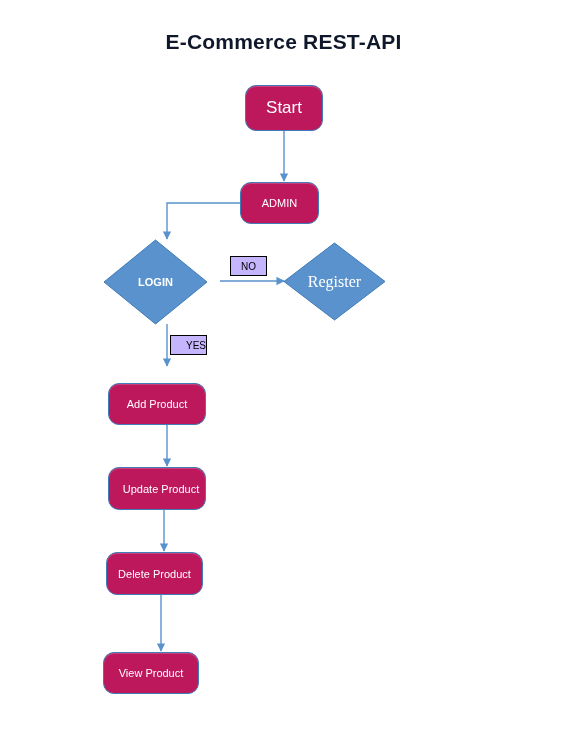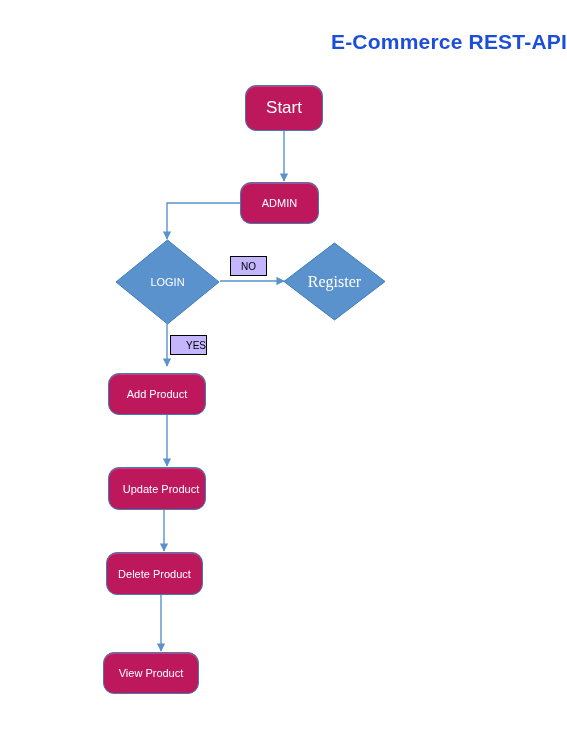--- a/index.html
+++ b/index.html
@@ -15,25 +15,25 @@
     width: 567px;
     height: 732px;
     background: #ffffff;
     overflow: hidden;
   }
   #title {
     position: absolute;
     left: 0;
     top: 30px;
     width: 567px;
-    text-align: right;
+    text-align: center;
     font-family: "Liberation Sans", sans-serif;
     font-size: 21px;
     font-weight: bold;
-    color: #1d4ed8;
+    color: #0f172a;
     letter-spacing: 0.2px;
   }
   svg#wires {
     position: absolute;
     left: 0;
     top: 0;
     width: 567px;
     height: 732px;
   }
   .node {
@@ -135,21 +135,21 @@
   </svg>
 
   <div class="node rounded node-start" style="left:245px; top:85px; width:78px; height:46px;">
     <span>Start</span>
   </div>
 
   <div class="node rounded node-admin" style="left:240px; top:182px; width:79px; height:42px;">
     <span>ADMIN</span>
   </div>
 
-  <div class="diamond-wrap" style="left:116px; top:240px; width:103px; height:84px;">
+  <div class="diamond-wrap" style="left:104px; top:240px; width:103px; height:84px;font-weight:bold;">
     <svg width="103" height="84" viewBox="0 0 103 84" xmlns="http://www.w3.org/2000/svg">
       <polygon points="51.5,0 103,42 51.5,84 0,42" fill="#5a92cd" stroke="#3f7cb8" stroke-width="1"></polygon>
     </svg>
     <div class="diamond-label label-login">LOGIN</div>
   </div>
 
   <div class="diamond-wrap" style="left:284px; top:243px; width:101px; height:77px;">
     <svg width="101" height="77" viewBox="0 0 101 77" xmlns="http://www.w3.org/2000/svg">
       <polygon points="50.5,0 101,38.5 50.5,77 0,38.5" fill="#5a92cd" stroke="#3f7cb8" stroke-width="1"></polygon>
     </svg>
@@ -157,21 +157,21 @@
   </div>
 
   <div class="tag" style="left:230px; top:256px; width:37px; height:20px;">
     <span>NO</span>
   </div>
 
   <div class="tag" style="left:170px; top:335px; width:37px; height:20px;justify-content:flex-end;">
     <span>YES</span>
   </div>
 
-  <div class="node rounded node-step" style="left:108px; top:373px; width:98px; height:42px;">
+  <div class="node rounded node-step" style="left:108px; top:383px; width:98px; height:42px;">
     <span>Add Product</span>
   </div>
 
   <div class="node rounded node-step" style="left:108px; top:467px; width:98px; height:43px;padding-left:8px;">
     <span>Update Product</span>
   </div>
 
   <div class="node rounded node-step" style="left:106px; top:552px; width:97px; height:43px;">
     <span>Delete Product</span>
   </div>

